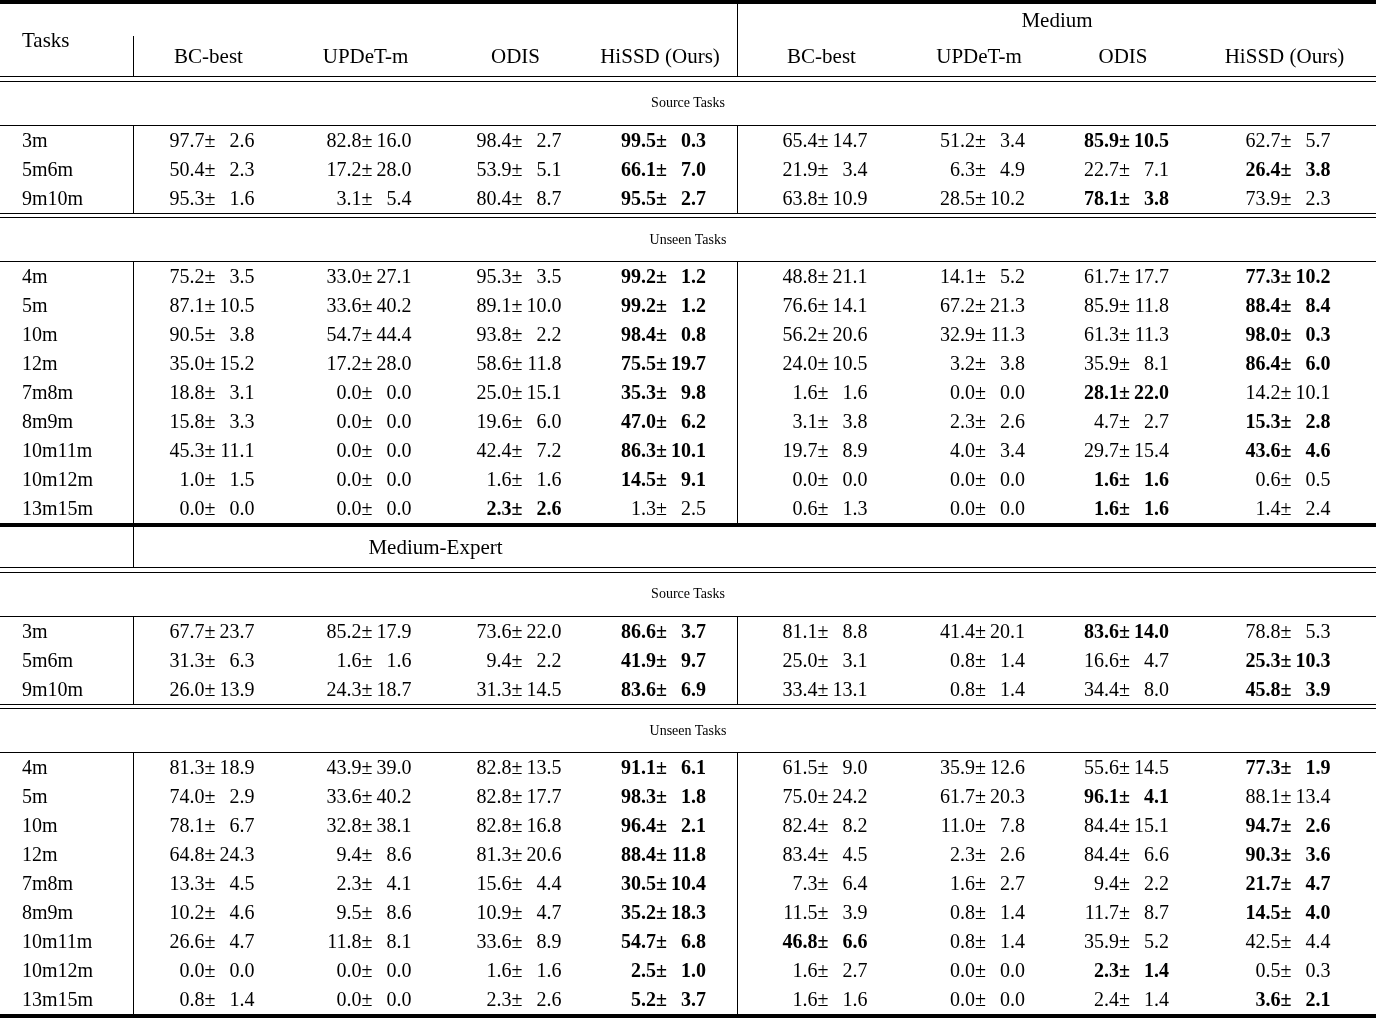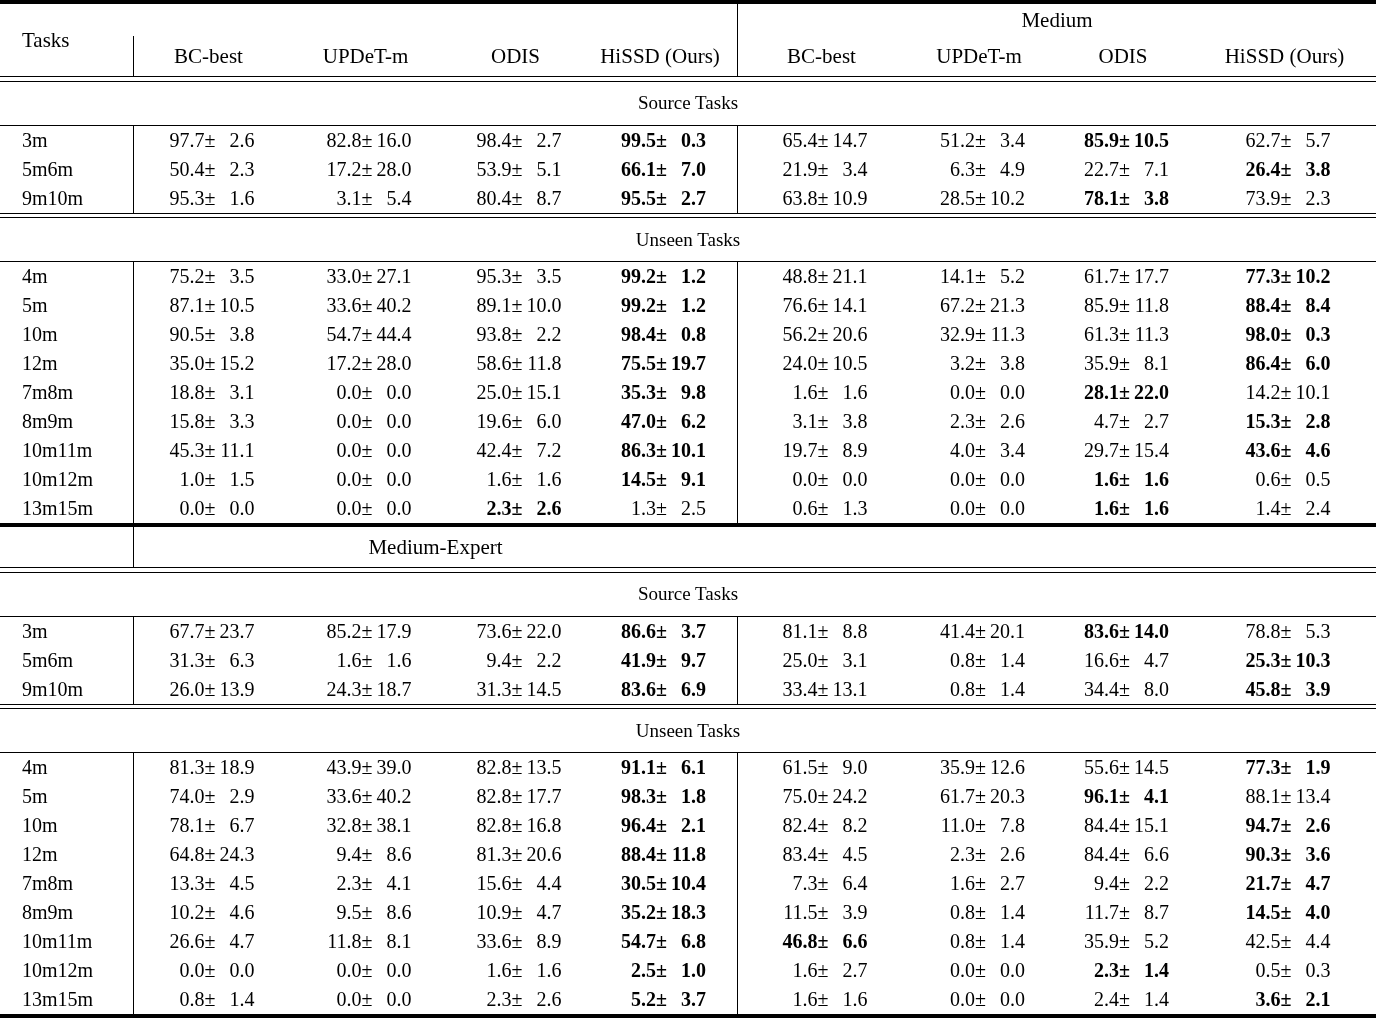--- a/index.html
+++ b/index.html
@@ -41,21 +41,21 @@
   .num { font-size: 20px; }
   .num .val { display: inline-block; width: 42px; text-align: right; white-space: pre; }
   .num .pm  { display: inline-block; }
   .num .std { display: inline-block; width: 39px; text-align: right; white-space: pre; }
   .bold { font-weight: 700; }
   .band {
     height: 43px;
     display: flex;
     align-items: center;
     justify-content: center;
-    font-size: 19px;
+    font-size: 14px;
   }
   .rule-thin   { height: 0; border-top: 1.6px solid #000; }
   .rule-double { height: 5.5px; box-sizing: border-box; border-top: 1.6px solid #000; border-bottom: 1.6px solid #000; }
   .rule-thick  { height: 4px; background: #000; }
 </style>
 </head>
 <body>
 
 <div class="tbl" id="tbl">
     <div class="grid-row header1">

